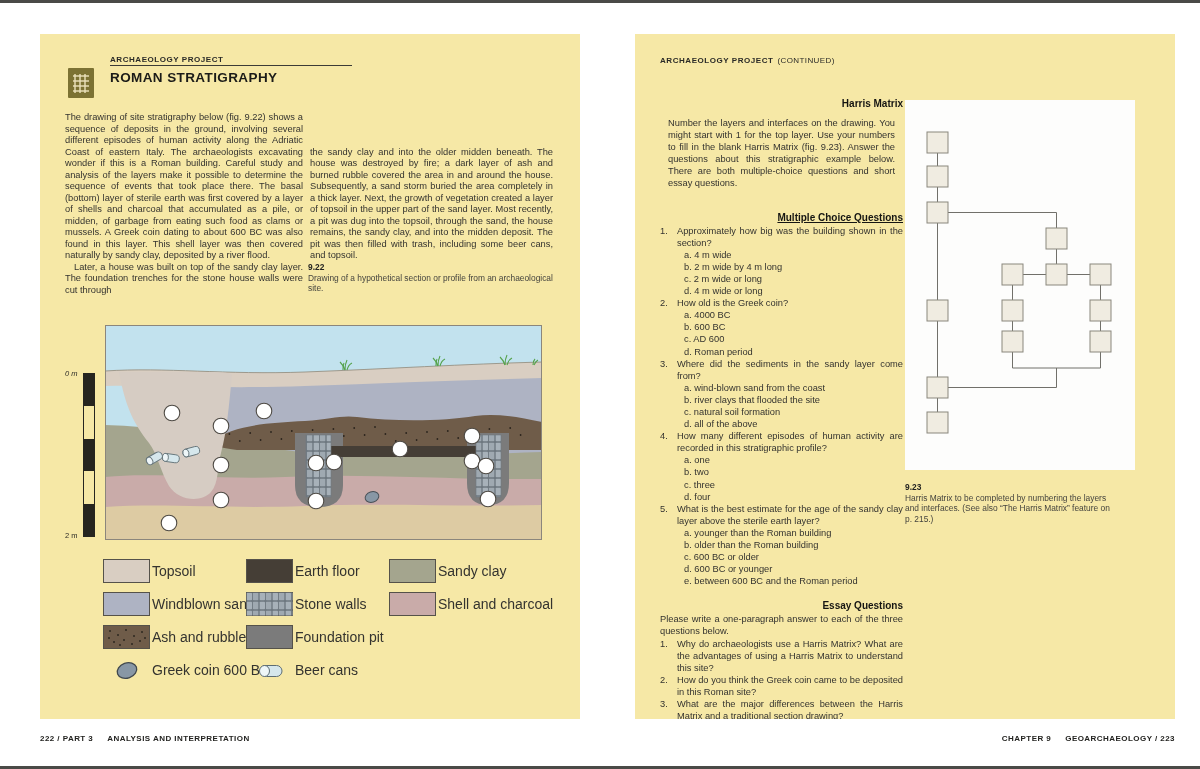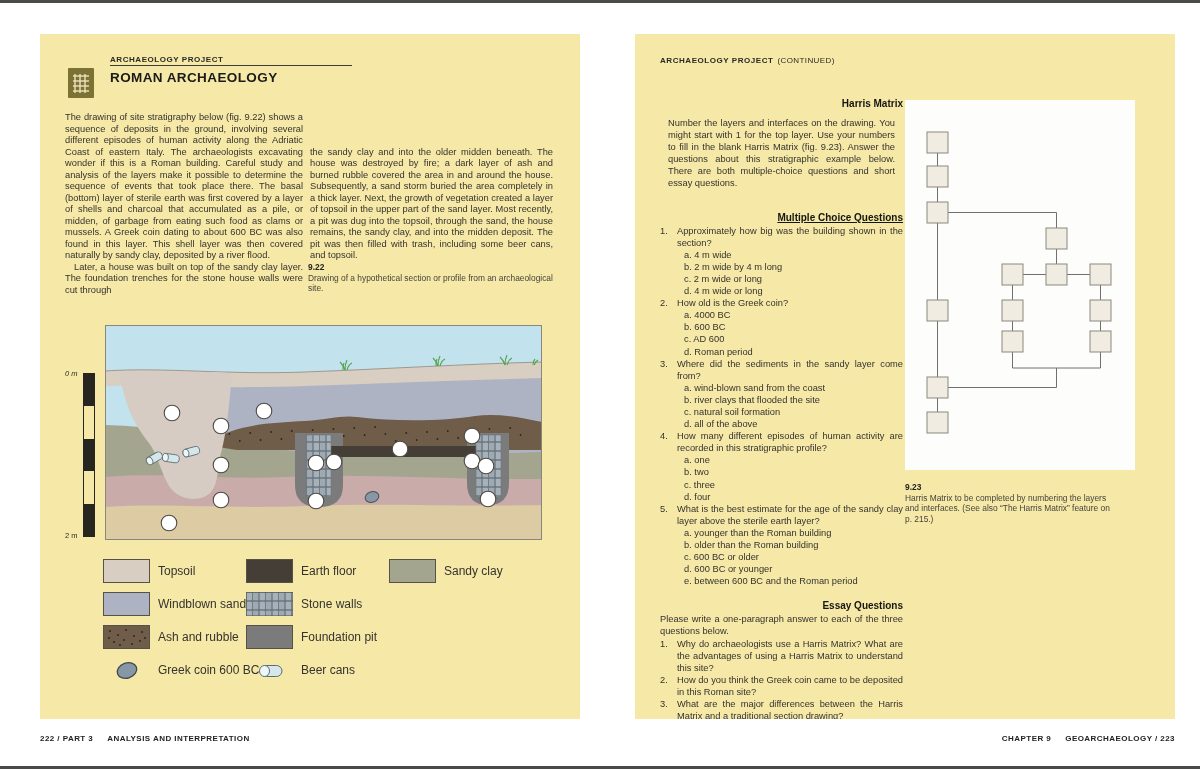--- a/index.html
+++ b/index.html
@@ -38,21 +38,21 @@
             border:1px solid #26251f;box-sizing:border-box;display:flex;flex-direction:column;}
   #scalebar .seg{flex:1;} #scalebar .seg.dark{background:#26251f;}
 
   
   #legend{position:absolute;left:63px;top:520px;display:flex;}
   .legend-col{width:143px;}
   .legend-row{display:flex;align-items:center;height:33px;}
   .legend-swatch{width:47px;height:24px;flex:none;position:relative;}
   .legend-swatch.boxed{border:1px solid #55524a;box-sizing:border-box;}
   .legend-swatch svg{display:block;}
-  .legend-label{margin-left:8px;font-size:12px;color:#34332f;white-space:nowrap;}
+  .legend-label{margin-left:2px;font-size:14px;color:#34332f;white-space:nowrap;}
 
   
   #right-col-text{position:absolute;left:25px;top:64px;width:243px;}
   .h-head{font-size:10px;font-weight:bold;color:#151512;margin:0 0 2px 0;text-align:right;}
   .rtext{font-size:9.3px;line-height:12.1px;text-align:justify;}
   .section-gap{margin-top:22px;text-decoration:underline;}
   .q{display:flex;}
   .qnum{width:17px;flex:none;}
   .qtext{flex:1;text-align:justify;}
   .opt{padding-left:24px;}
@@ -79,21 +79,21 @@
       <line x1="5" y1="18" x2="21" y2="18"></line>
         <line x1="5" y1="23" x2="21" y2="23"></line>
       <line x1="7" y1="6" x2="7" y2="25"></line>
         <line x1="12" y1="6" x2="12" y2="25"></line>
       <line x1="17" y1="6" x2="17" y2="25"></line>
     </g>
   </svg>
 
   <div class="kicker" style="left:70px;top:21px;">ARCHAEOLOGY PROJECT</div>
   <div class="kicker-rule"></div>
-  <div class="page-title">ROMAN ARCHAEOLOGY</div>
+  <div class="page-title">ROMAN STRATIGRAPHY</div>
 
   <div id="text-columns">
     <div id="text-col-1" class="bodytext">
       <p>The drawing of site stratigraphy below (fig. 9.22) shows a sequence of deposits in the ground, involving several different episodes of human activity along the Adriatic Coast of eastern Italy. The archaeologists excavating wonder if this is a Roman building. Careful study and analysis of the layers make it possible to determine the sequence of events that took place there. The basal (bottom) layer of sterile earth was first covered by a layer of shells and charcoal that accumulated as a pile, or midden, of garbage from eating such food as clams or mussels. A Greek coin dating to about 600 BC was also found in this layer. This shell layer was then covered naturally by sandy clay, deposited by a river flood.</p>
       <p class="indent">Later, a house was built on top of the sandy clay layer. The foundation trenches for the stone house walls were cut through</p>
     </div>
     <div id="text-col-2" class="bodytext">
       <p>the sandy clay and into the older midden beneath. The house was destroyed by fire; a dark layer of ash and burned rubble covered the area in and around the house. Subsequently, a sand storm buried the area completely in a thick layer. Next, the growth of vegetation created a layer of topsoil in the upper part of the sand layer. Most recently, a pit was dug into the topsoil, through the sand, the house remains, the sandy clay, and into the midden deposit. The pit was then filled with trash, including some beer cans, and topsoil.</p>
     </div>
   </div>
@@ -302,20 +302,24 @@
   <ellipse cx="18.5" cy="13" rx="5" ry="5.5" fill="#eef6f8" stroke="#5d6d74"></ellipse>
             </svg>
           </div>
           <span class="legend-label">Beer cans</span>
         </div>
       </div>
       <div class="legend-col">
         <div class="legend-row">
           <div class="legend-swatch boxed" style="background: rgb(164, 165, 142);"></div>
           <span class="legend-label">Sandy clay</span>
+        </div>
+        <div class="legend-row">
+          <div class="legend-swatch boxed" style="background: rgb(201, 171, 169);"></div>
+          <span class="legend-label">Shell and charcoal</span>
         </div>
       </div>
     </div>
 </div>
 
 <div class="page" id="page-right">
 
   <div class="kicker" style="left:25px;top:22px;">
     <span>ARCHAEOLOGY PROJECT</span><span class="kicker-suffix">(CONTINUED)</span>
   </div>

